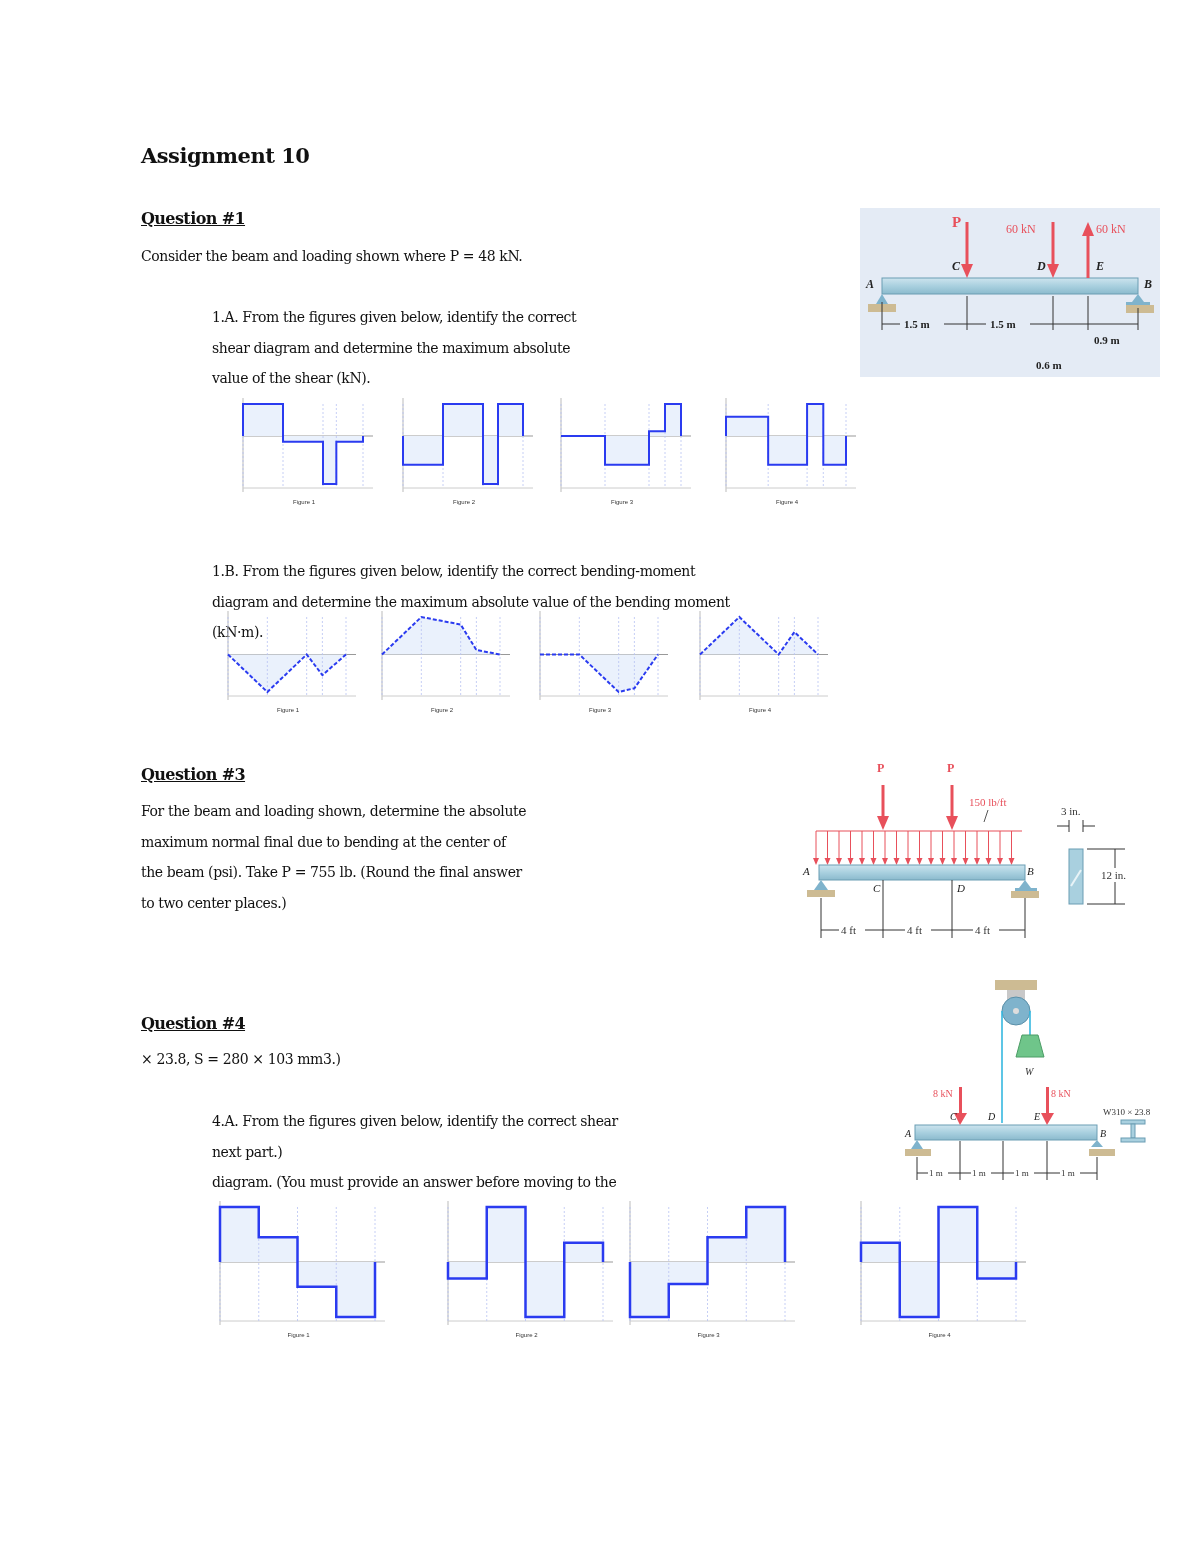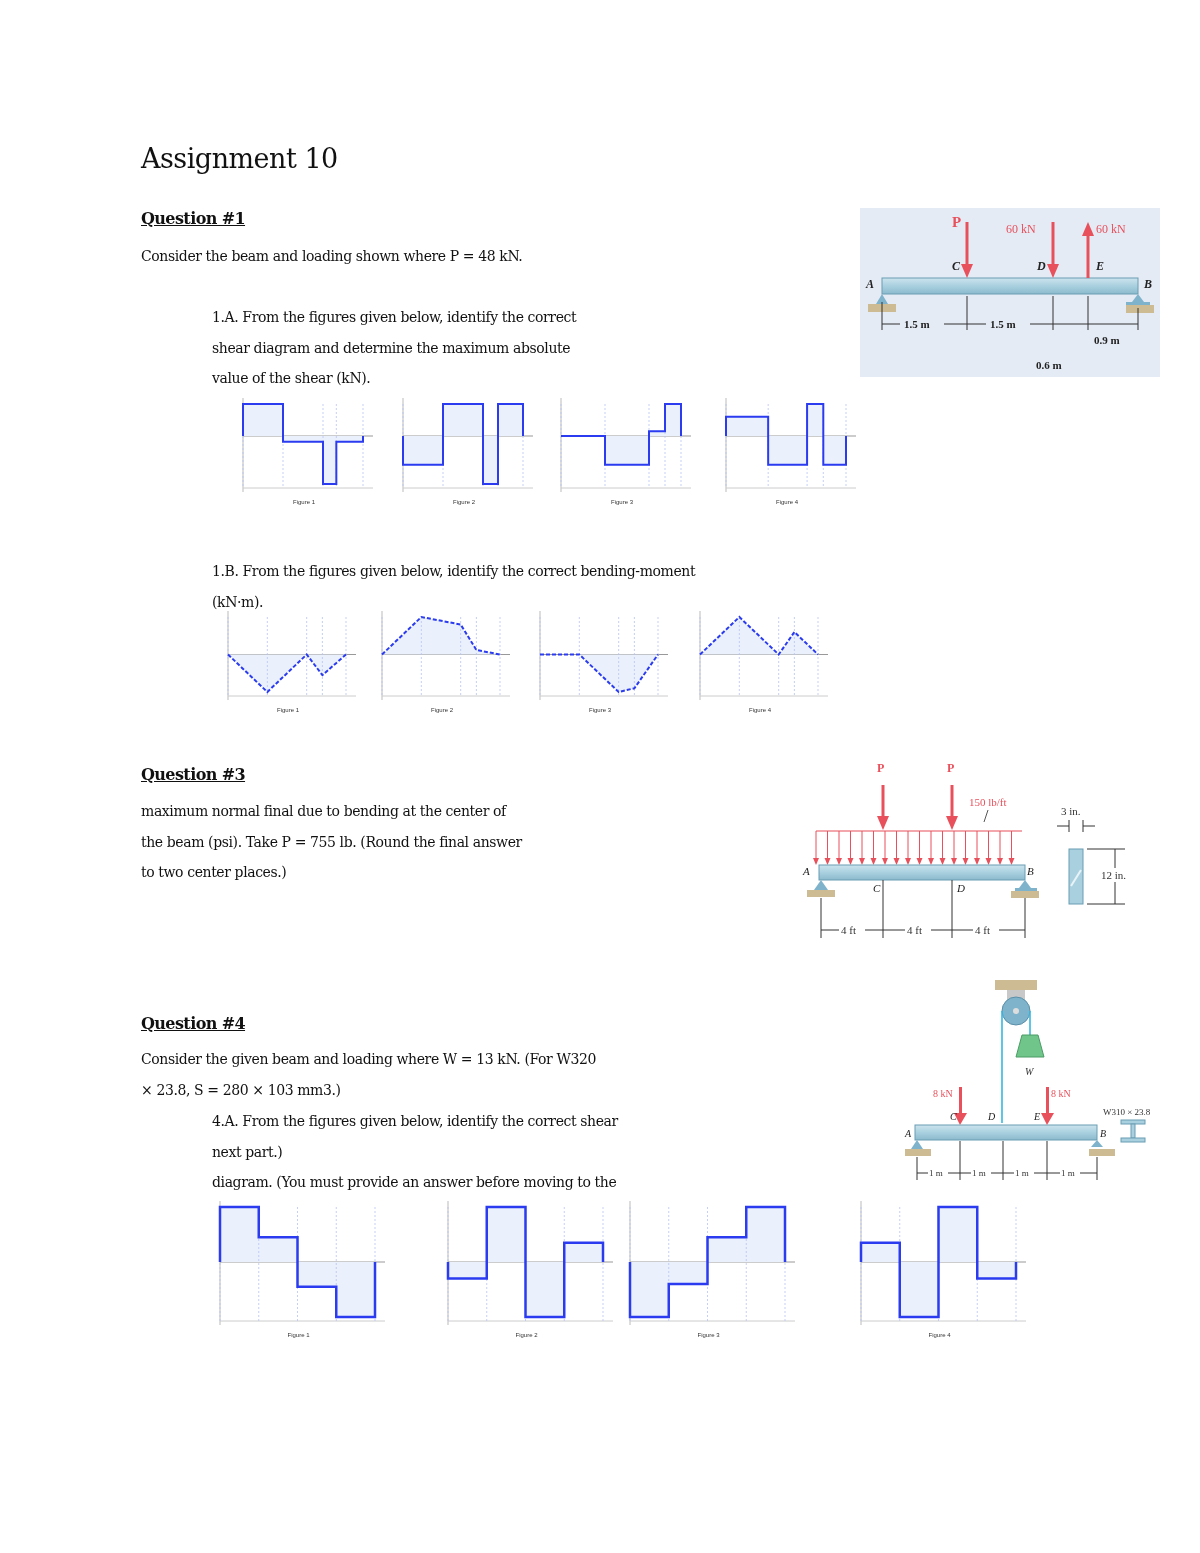--- a/index.html
+++ b/index.html
@@ -1,19 +1,19 @@
 <!DOCTYPE html>
 <html><head>
 <meta charset="utf-8">
 <style>
   html, body { margin: 0; padding: 0; background: #ffffff; }
   body { width: 1200px; height: 1553px; position: relative; overflow: hidden;
          font-family: "DejaVu Serif", "Liberation Serif", serif; color: #111; }
   .abs { position: absolute; }
-  .title { left: 141px; top: 143px; font-size: 27px; font-weight: normal; letter-spacing: -0.5px; }
+  .title { left: 141px; top: 143px; font-size: 21px; font-weight: bold; letter-spacing: -0.5px; }
   .qhead { font-size: 16px; font-weight: bold; text-decoration: underline; letter-spacing: -0.6px; }
   .body { font-size: 14px; line-height: 30.7px; letter-spacing: -0.4px; }
   .fig { position: absolute; }
   svg text { font-family: "Liberation Serif", serif; }
   .cap { font-family: "Liberation Sans", sans-serif; font-size: 6px; fill: #333; }
 </style>
 </head>
 <body>
 
 <div class="abs title">Assignment 10</div>
@@ -136,20 +136,21 @@
         <line x1="595.2972972972973" y1="12" x2="595.2972972972973" y2="96" stroke="#b7c3f2" stroke-width="0.8" stroke-dasharray="2,2"></line>
         <line x1="618" y1="12" x2="618" y2="96" stroke="#b7c3f2" stroke-width="0.8" stroke-dasharray="2,2"></line>
         <polyline points="498,44 498,24.8 540.1621621621622,24.8 540.1621621621622,72.8 579.081081081081,72.8 579.081081081081,12 595.2972972972973,12 595.2972972972973,72.8 618,72.8 618,44" fill="none" stroke="#2a3bf0" stroke-width="2" stroke-dasharray=""></polyline>
         <text x="548" y="112" class="cap">Figure 4</text>
       </g>
     </svg>
 </div>
 
 <div class="abs body" style="left:212px;top:515px;margin-top:41px;">
   <div>1.B. From the figures given below, identify the correct bending-moment</div>
+  <div>diagram and determine the maximum absolute value of the bending moment</div>
   <div>(kN·m).</div>
 </div>
 
 <div class="fig" style="left:210px;top:605px;">
   <svg id="q1moment" width="630" height="125">
       <g>
         <line x1="18" y1="6" x2="18" y2="95" stroke="#bbb" stroke-width="1"></line>
         <line x1="18" y1="49.5" x2="146" y2="49.5" stroke="#999" stroke-width="1"></line>
         <line x1="18" y1="91" x2="146" y2="91" stroke="#ccc" stroke-width="1"></line>
         <polygon points="18,49.5 57.33333333333333,87 96.66666666666666,49.5 112.39999999999999,70.125 136,49.5 136,49.5 18,49.5" fill="#eaf1fc" stroke="none"></polygon>
@@ -198,20 +199,21 @@
         <line x1="584.4" y1="12" x2="584.4" y2="91" stroke="#b7c3f2" stroke-width="0.8" stroke-dasharray="2,2"></line>
         <line x1="608" y1="12" x2="608" y2="91" stroke="#b7c3f2" stroke-width="0.8" stroke-dasharray="2,2"></line>
         <polyline points="490,49.5 529.3333333333334,12 568.6666666666666,49.5 584.4,27 608,49.5" fill="none" stroke="#2a3bf0" stroke-width="2" stroke-dasharray="4,2"></polyline>
         <text x="539" y="107" class="cap">Figure 4</text>
       </g>
     </svg>
 </div>
 
 <div class="abs qhead" style="left:141px;top:765px;">Question #3</div>
 <div class="abs body" style="left:141px;top:796px;">
+  <div>For the beam and loading shown, determine the absolute</div>
   <div>maximum normal final due to bending at the center of</div>
   <div>the beam (psi). Take P = 755 lb. (Round the final answer</div>
   <div>to two center places.)</div>
 </div>
 
 <div class="fig" style="left:795px;top:758px;">
   <svg width="345" height="185" viewBox="0 0 345 185">
     <defs>
       <linearGradient id="bm3" x1="0" x2="0" y1="0" y2="1">
         <stop offset="0" stop-color="#cde4ee"></stop>
@@ -309,21 +311,20 @@
         <line x1="292" y1="146" x2="330" y2="146"></line>
         <line x1="320" y1="91" x2="320" y2="146"></line>
       </g>
     <rect x="305" y="110" width="32" height="14" fill="#fff"></rect>
     <text x="306" y="121" font-size="11" fill="#333">12 in.</text>
   </svg>
 </div>
 
 <div class="abs qhead" style="left:141px;top:1014px;">Question #4</div>
 <div class="abs body" style="left:141px;top:1044px;">
-  <div>Consider the given beam and loading where W = 13 kN. (For W320</div>
   <div>× 23.8, S = 280 × 103 mm3.)</div>
 </div>
 <div class="abs body" style="left:212px;top:1106px;">
   <div>4.A. From the figures given below, identify the correct shear</div>
   <div>next part.)</div>
   <div>diagram. (You must provide an answer before moving to the</div>
 </div>
 
 <div class="fig" style="left:900px;top:975px;">
   <svg width="280" height="210" viewBox="0 0 280 210">

